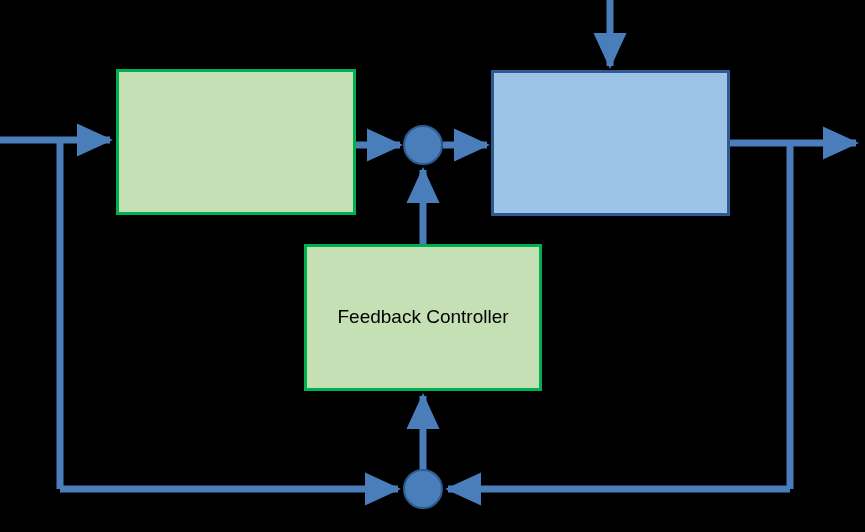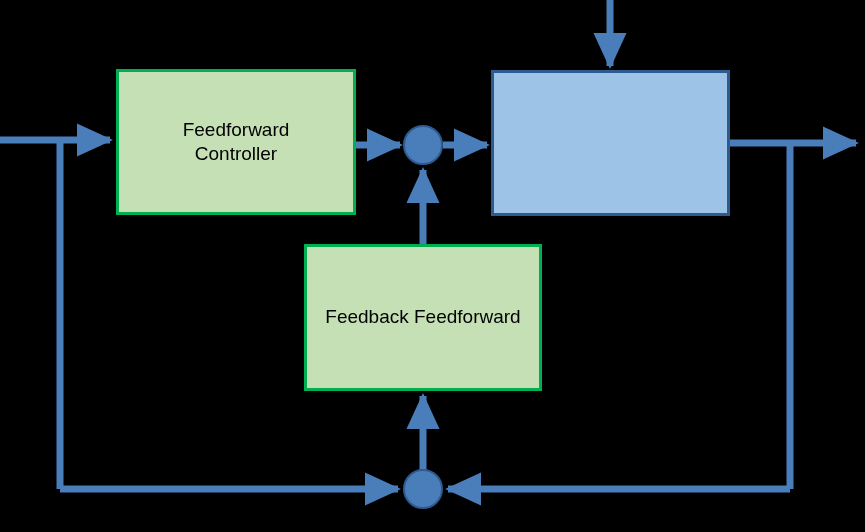--- a/index.html
+++ b/index.html
@@ -99,19 +99,17 @@
 
     <rect x="492.5" y="71.5" width="236" height="143" fill="#9dc3e6" stroke="#2e5b8f" stroke-width="3"></rect>
 
     <rect x="305.5" y="245.5" width="235" height="144" fill="#c5e0b4" stroke="#00b050" stroke-width="3"></rect>
 
     <circle cx="423" cy="145" r="19" fill="#4a7ebb" stroke="#2e5b8f" stroke-width="2"></circle>
 
     <circle cx="423" cy="489" r="19" fill="#4a7ebb" stroke="#2e5b8f" stroke-width="2"></circle>
   </svg>
 
-  <div class="block-label" id="label-feedforward">Feedforward
-Controller</div>
 
 
-  <div class="block-label" id="label-feedback">Feedback Feedforward</div>
+  <div class="block-label" id="label-feedback">Feedback Controller</div>
 
 </div>
 
 </body></html>

